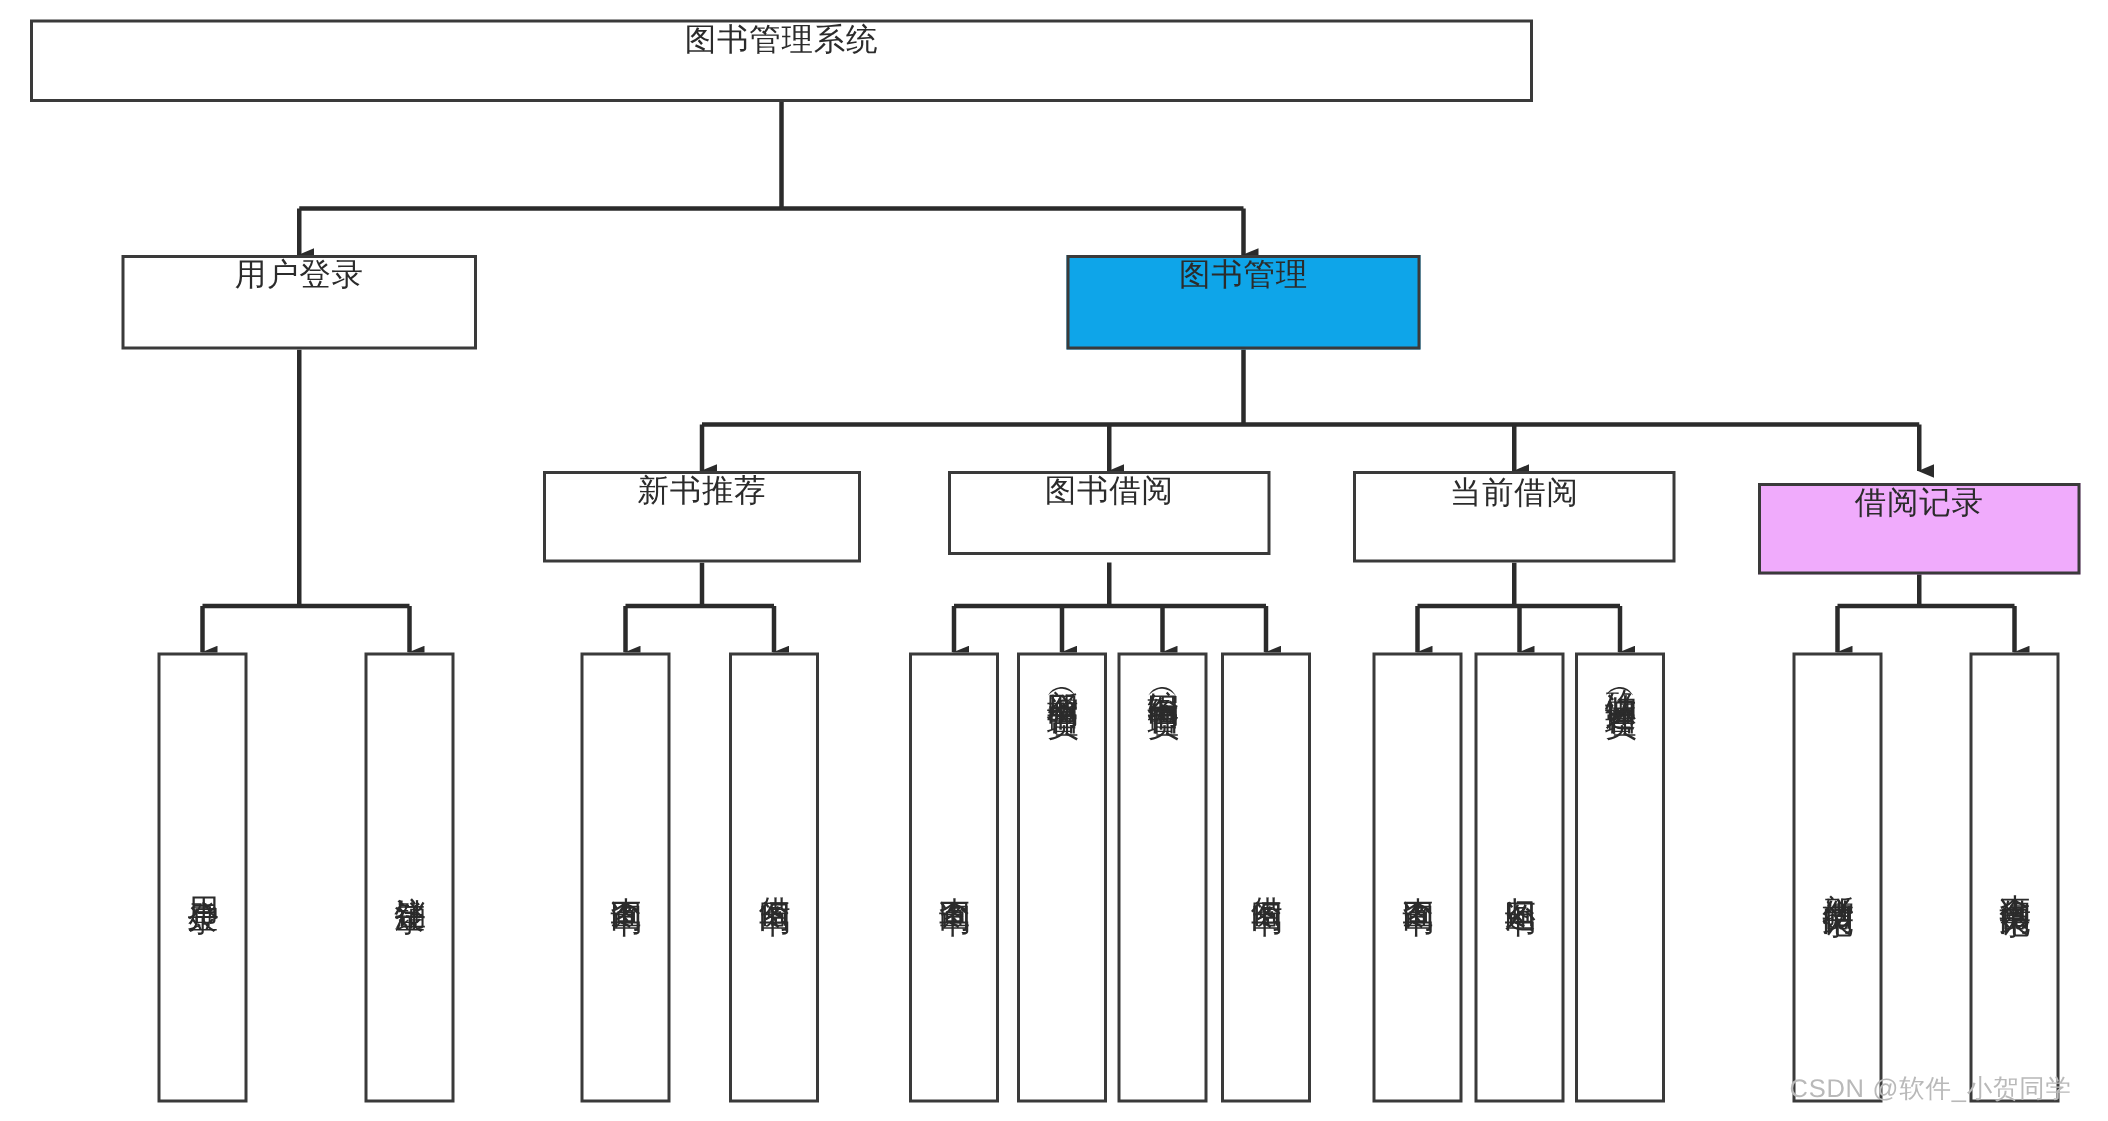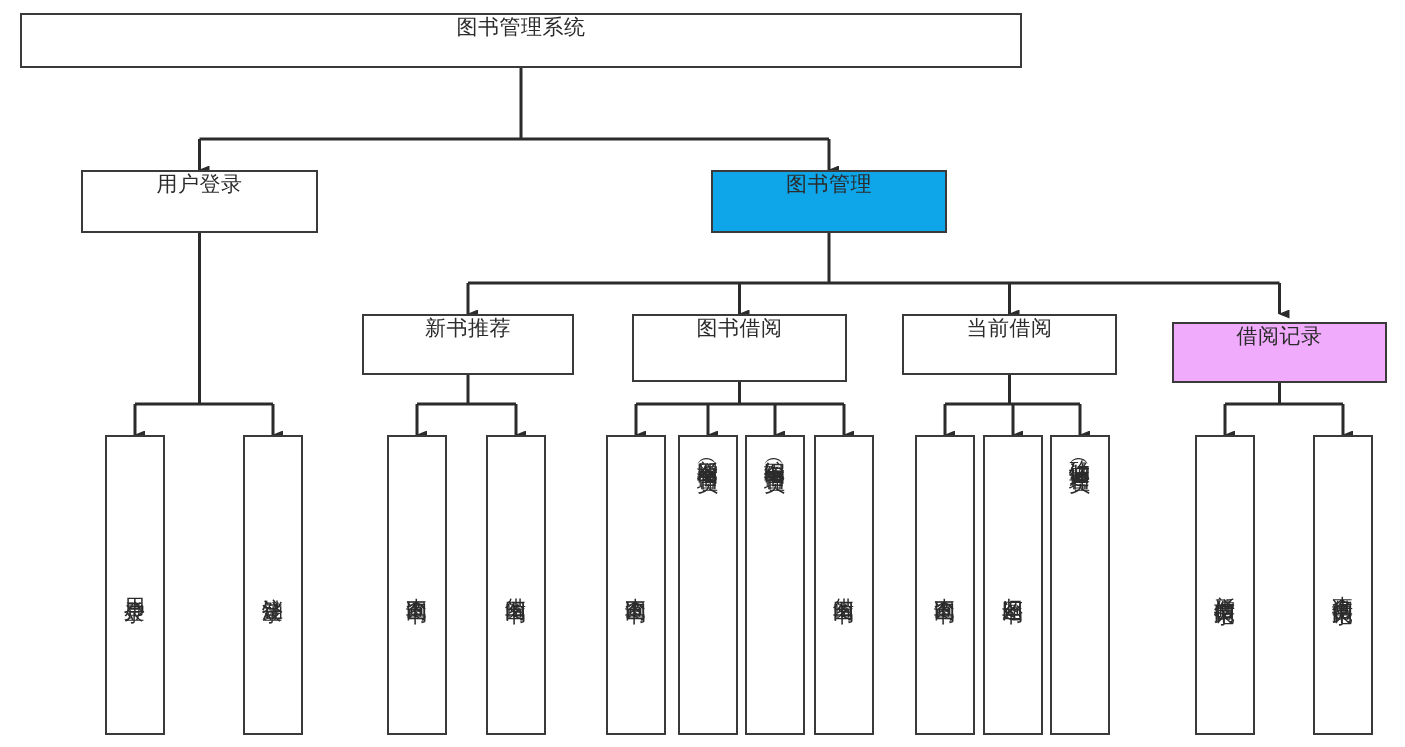--- a/index.html
+++ b/index.html
@@ -117,21 +117,21 @@
       </div>
       <div class="node horiz" style="left: 81px; top: 170px; width: 237px; height: 63px; border-color: rgb(58, 58, 58); background: rgb(255, 255, 255); color: rgb(43, 43, 43);">
         <span class="label">用户登录</span>
       </div>
       <div class="node horiz" style="left: 711px; top: 170px; width: 236px; height: 63px; border-color: rgb(58, 58, 58); background: #0ea5e9; color: rgb(43, 43, 43);">
         <span class="label">图书管理</span>
       </div>
       <div class="node horiz" style="left: 362px; top: 314px; width: 212px; height: 61px; border-color: rgb(58, 58, 58); background: rgb(255, 255, 255); color: rgb(43, 43, 43);">
         <span class="label">新书推荐</span>
       </div>
-      <div class="node horiz" style="left: 632px; top: 314px; width: 215px; height: 68px; border-color: rgb(58, 58, 58); background: rgb(255, 255, 255); color: rgb(43, 43, 43);">
+      <div class="node horiz" style="left: 632px; top: 314px; width: 215px; height: 56px; border-color: rgb(58, 58, 58); background: rgb(255, 255, 255); color: rgb(43, 43, 43);">
         <span class="label">图书借阅</span>
       </div>
       <div class="node horiz" style="left: 902px; top: 314px; width: 215px; height: 61px; border-color: rgb(58, 58, 58); background: rgb(255, 255, 255); color: rgb(43, 43, 43); font-family: Liberation Serif, serif;">
         <span class="label">当前借阅</span>
       </div>
       <div class="node horiz" style="left: 1172px; top: 322px; width: 215px; height: 61px; border-color: rgb(58, 58, 58); background: #f0abfc; color: rgb(43, 43, 43);">
         <span class="label">借阅记录</span>
       </div>
       <div class="node vert" style="left: 105px; top: 435px; width: 60px; height: 300px; border-color: rgb(58, 58, 58); background: rgb(255, 255, 255); color: rgb(43, 43, 43); align-items: center; padding-top: 0px;">
         <span class="label">用户登录</span>
@@ -167,13 +167,14 @@
         <span class="label">确认归还（管理员）</span>
       </div>
       <div class="node vert" style="left: 1195px; top: 435px; width: 60px; height: 300px; border-color: rgb(58, 58, 58); background: rgb(255, 255, 255); color: rgb(43, 43, 43); align-items: center; padding-top: 0px;">
         <span class="label">新增借阅记录</span>
       </div>
       <div class="node vert" style="left: 1313px; top: 435px; width: 60px; height: 300px; border-color: rgb(58, 58, 58); background: rgb(255, 255, 255); color: rgb(43, 43, 43); align-items: center; padding-top: 0px;">
         <span class="label">查询借阅记录</span>
       </div>
     </div>
 
+  <div class="watermark" style="left: 1193px; top: 714px; color: rgb(185, 185, 185);">CSDN @软件_小贺同学</div>
 </div>
 
 </body></html>

